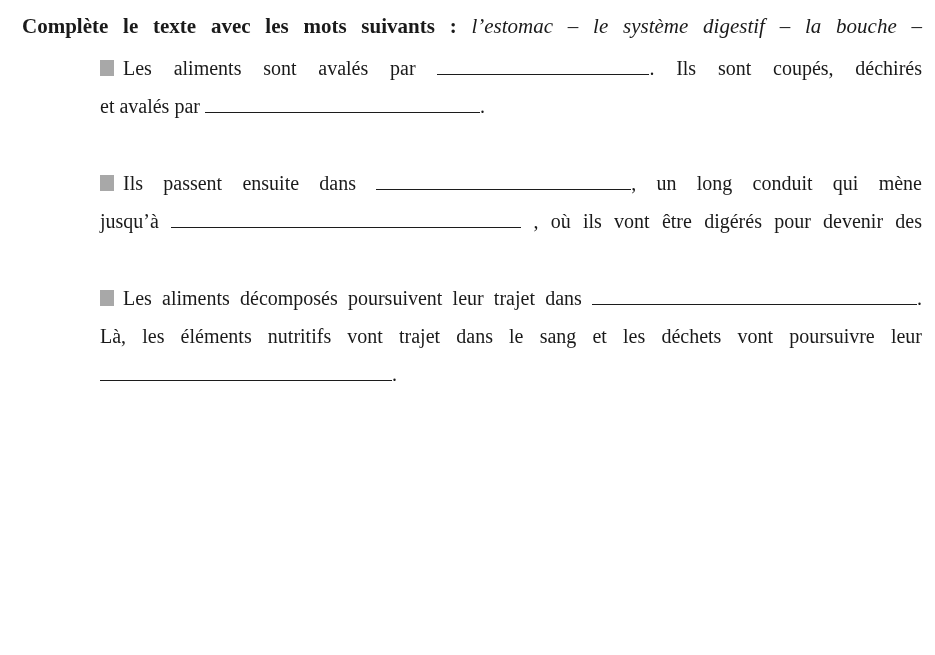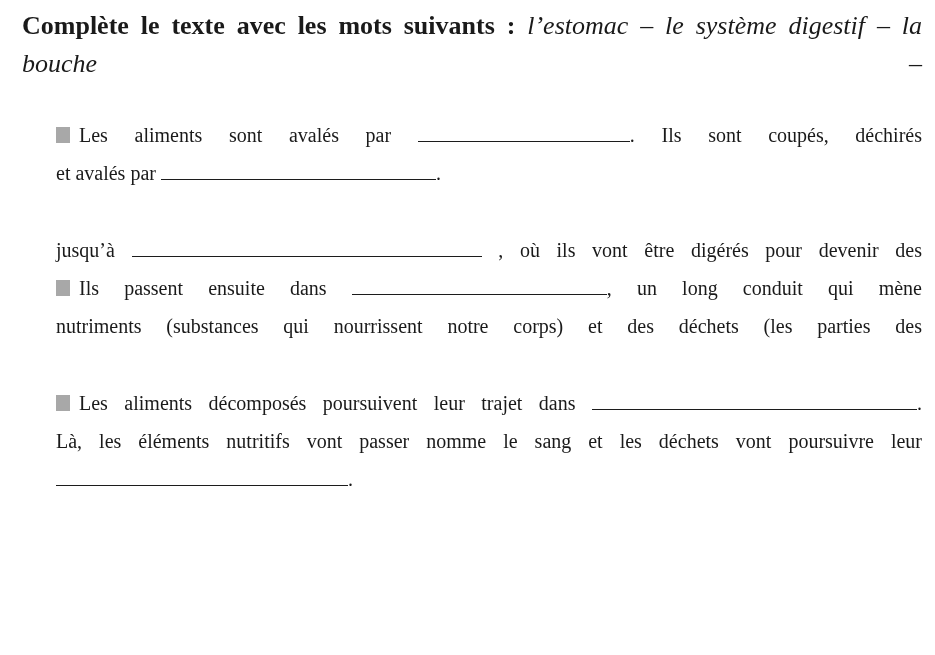--- a/index.html
+++ b/index.html
@@ -14,29 +14,29 @@
     font-family: "Liberation Serif", "DejaVu Serif", serif;
     color: #1a1a1a;
   }
   .page {
     box-sizing: border-box;
     width: 935px;
     height: 655px;
     padding: 7px 13px 0 22px;
   }
   .intro {
-    font-size: 26px;
+    font-size: 21px;
     line-height: 38px;
-    margin-bottom: 33px;
+    margin-bottom: 4px;
   }
   .intro .line.indent { margin-left: 50px; }
   .bold-label { font-weight: bold; }
   .word-bank { font-style: italic; }
   .para {
-    margin-left: 34px;
+    margin-left: 78px;
     margin-bottom: 39px;
     font-size: 20px;
     line-height: 38px;
   }
   .para:last-child { margin-bottom: 0; }
   .line { min-height: 38px; }
   .line.just {
     text-align: justify;
     text-align-last: justify;
   }
@@ -61,23 +61,22 @@
 <div class="page">
   <div class="intro">
       <div class="line just"><span class="bold-label">Complète le texte avec les mots suivants : </span><span class="word-bank">l’estomac – le système digestif – la bouche –</span></div>
     </div>
   <div>
       <div class="para">
         <div class="line just"><span class="bullet"></span><span>Les aliments sont avalés par </span><span class="blank" style="width: 212px;"></span><span>. Ils sont coupés, déchirés</span></div>
         <div class="line"><span>et avalés par </span><span class="blank" style="width: 275px;"></span><span>.</span></div>
       </div>
       <div class="para">
+        <div class="line just"><span class="bullet"></span><span>Ils passent ensuite dans </span><span class="blank" style="width: 255px;"></span><span>, un long conduit qui mène</span></div>
         <div class="line just"><span>jusqu’à </span><span class="blank" style="width: 350px;"></span><span> , où ils vont être digérés pour devenir des</span></div>
-        <div class="line just"><span class="bullet"></span><span>Ils passent ensuite dans </span><span class="blank" style="width: 255px;"></span><span>, un long conduit qui mène</span></div>
-        <div class="line just"><span>nutriments (substances qui nourrissent notre corps) et des déchets (les parties des</span></div>
       </div>
       <div class="para">
         <div class="line just"><span class="bullet"></span><span>Les aliments décomposés poursuivent leur trajet dans </span><span class="blank" style="width: 325px;"></span><span>.</span></div>
-        <div class="line just"><span>Là, les éléments nutritifs vont passer nomme le sang et les déchets vont poursuivre leur</span></div>
+        <div class="line just"><span>Là, les éléments nutritifs vont trajet dans le sang et les déchets vont poursuivre leur</span></div>
         <div class="line"><span class="blank" style="width: 292px;"></span><span>.</span></div>
       </div>
     </div>
 </div>
 
 </body></html>

